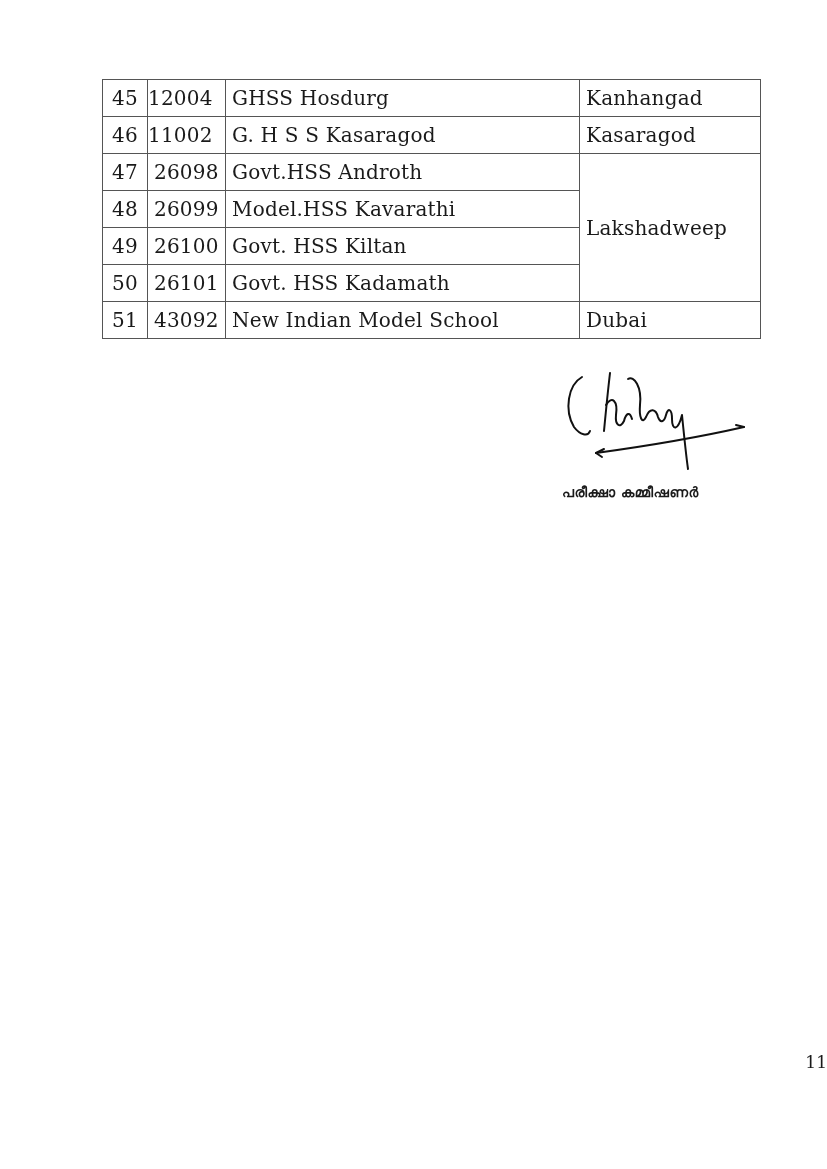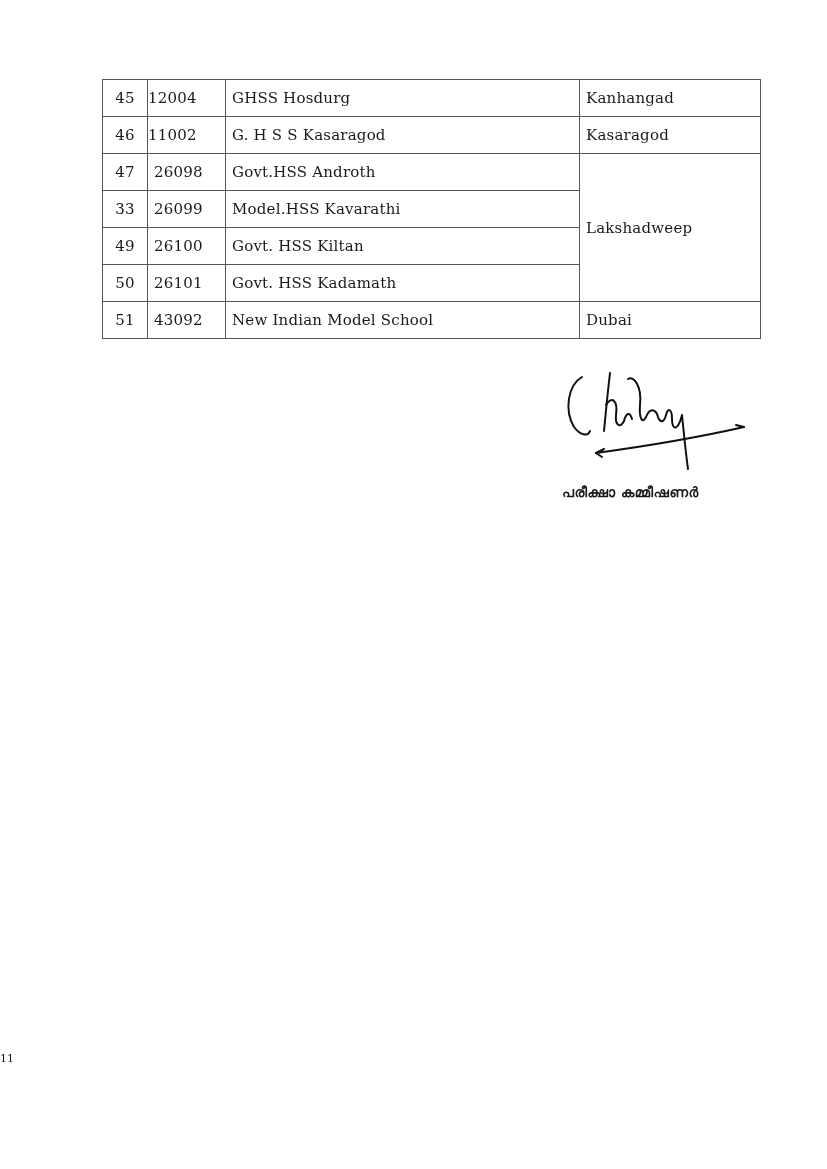--- a/index.html
+++ b/index.html
@@ -1,30 +1,30 @@
 <!DOCTYPE html>
 <html><head>
 <meta charset="utf-8">
 <style>
   html, body { margin: 0; padding: 0; background: #ffffff; }
   body { width: 827px; height: 1169px; position: relative; overflow: hidden;
          font-family: "DejaVu Serif", "Liberation Serif", serif; color: #1a1a1a; }
   .page { position: absolute; left: 0; top: 0; width: 827px; height: 1169px; }
   table.list { position: absolute; left: 102px; top: 79px; border-collapse: collapse;
-               font-size: 15px; letter-spacing: 0.2px; }
+               font-size: 20px; letter-spacing: 0.2px; }
   table.list td { border: 1px solid #555; height: 36px; padding: 0; vertical-align: middle; }
   td.sl { width: 44px; text-align: center; }
   td.code { width: 65px; padding-left: 6px !important; }
   td.code.right { text-align: left; padding-right: 12px !important; padding-left: 0 !important; }
   td.name { width: 347px; padding-left: 6px !important; margin-left: 39px; }
   td.place { width: 174px; padding-left: 6px !important; }
   .signature { position: absolute; left: 560px; top: 365px; width: 190px; height: 110px; }
   .designation { position: absolute; left: 562px; top: 484px; font-family: "DejaVu Sans", sans-serif;
                  font-weight: bold; font-size: 14px; letter-spacing: 0.5px; }
-  .page-number { position: absolute; left: 0; width: 827px; top: 1052px; text-align: left; font-size: 11px; }
+  .page-number { position: absolute; left: 0; width: 827px; top: 1052px; text-align: right; font-size: 17px; }
 </style>
 </head>
 <body>
 
 <div class="page">
 
   <table class="list">
     <tbody>
         <tr>
       <td class="sl">45</td>
@@ -38,21 +38,21 @@
       <td class="name">G. H S S Kasaragod</td>
       <td class="place">Kasaragod</td>
     </tr>
     <tr>
       <td class="sl">47</td>
       <td class="code">26098</td>
       <td class="name">Govt.HSS Androth</td>
       <td class="place" rowspan="4">Lakshadweep</td>
     </tr>
     <tr>
-      <td class="sl">33</td>
+      <td class="sl">48</td>
       <td class="code">26099</td>
       <td class="name">Model.HSS Kavarathi</td>
     </tr>
     <tr>
       <td class="sl">49</td>
       <td class="code">26100</td>
       <td class="name">Govt. HSS Kiltan</td>
     </tr>
     <tr>
       <td class="sl">50</td>

